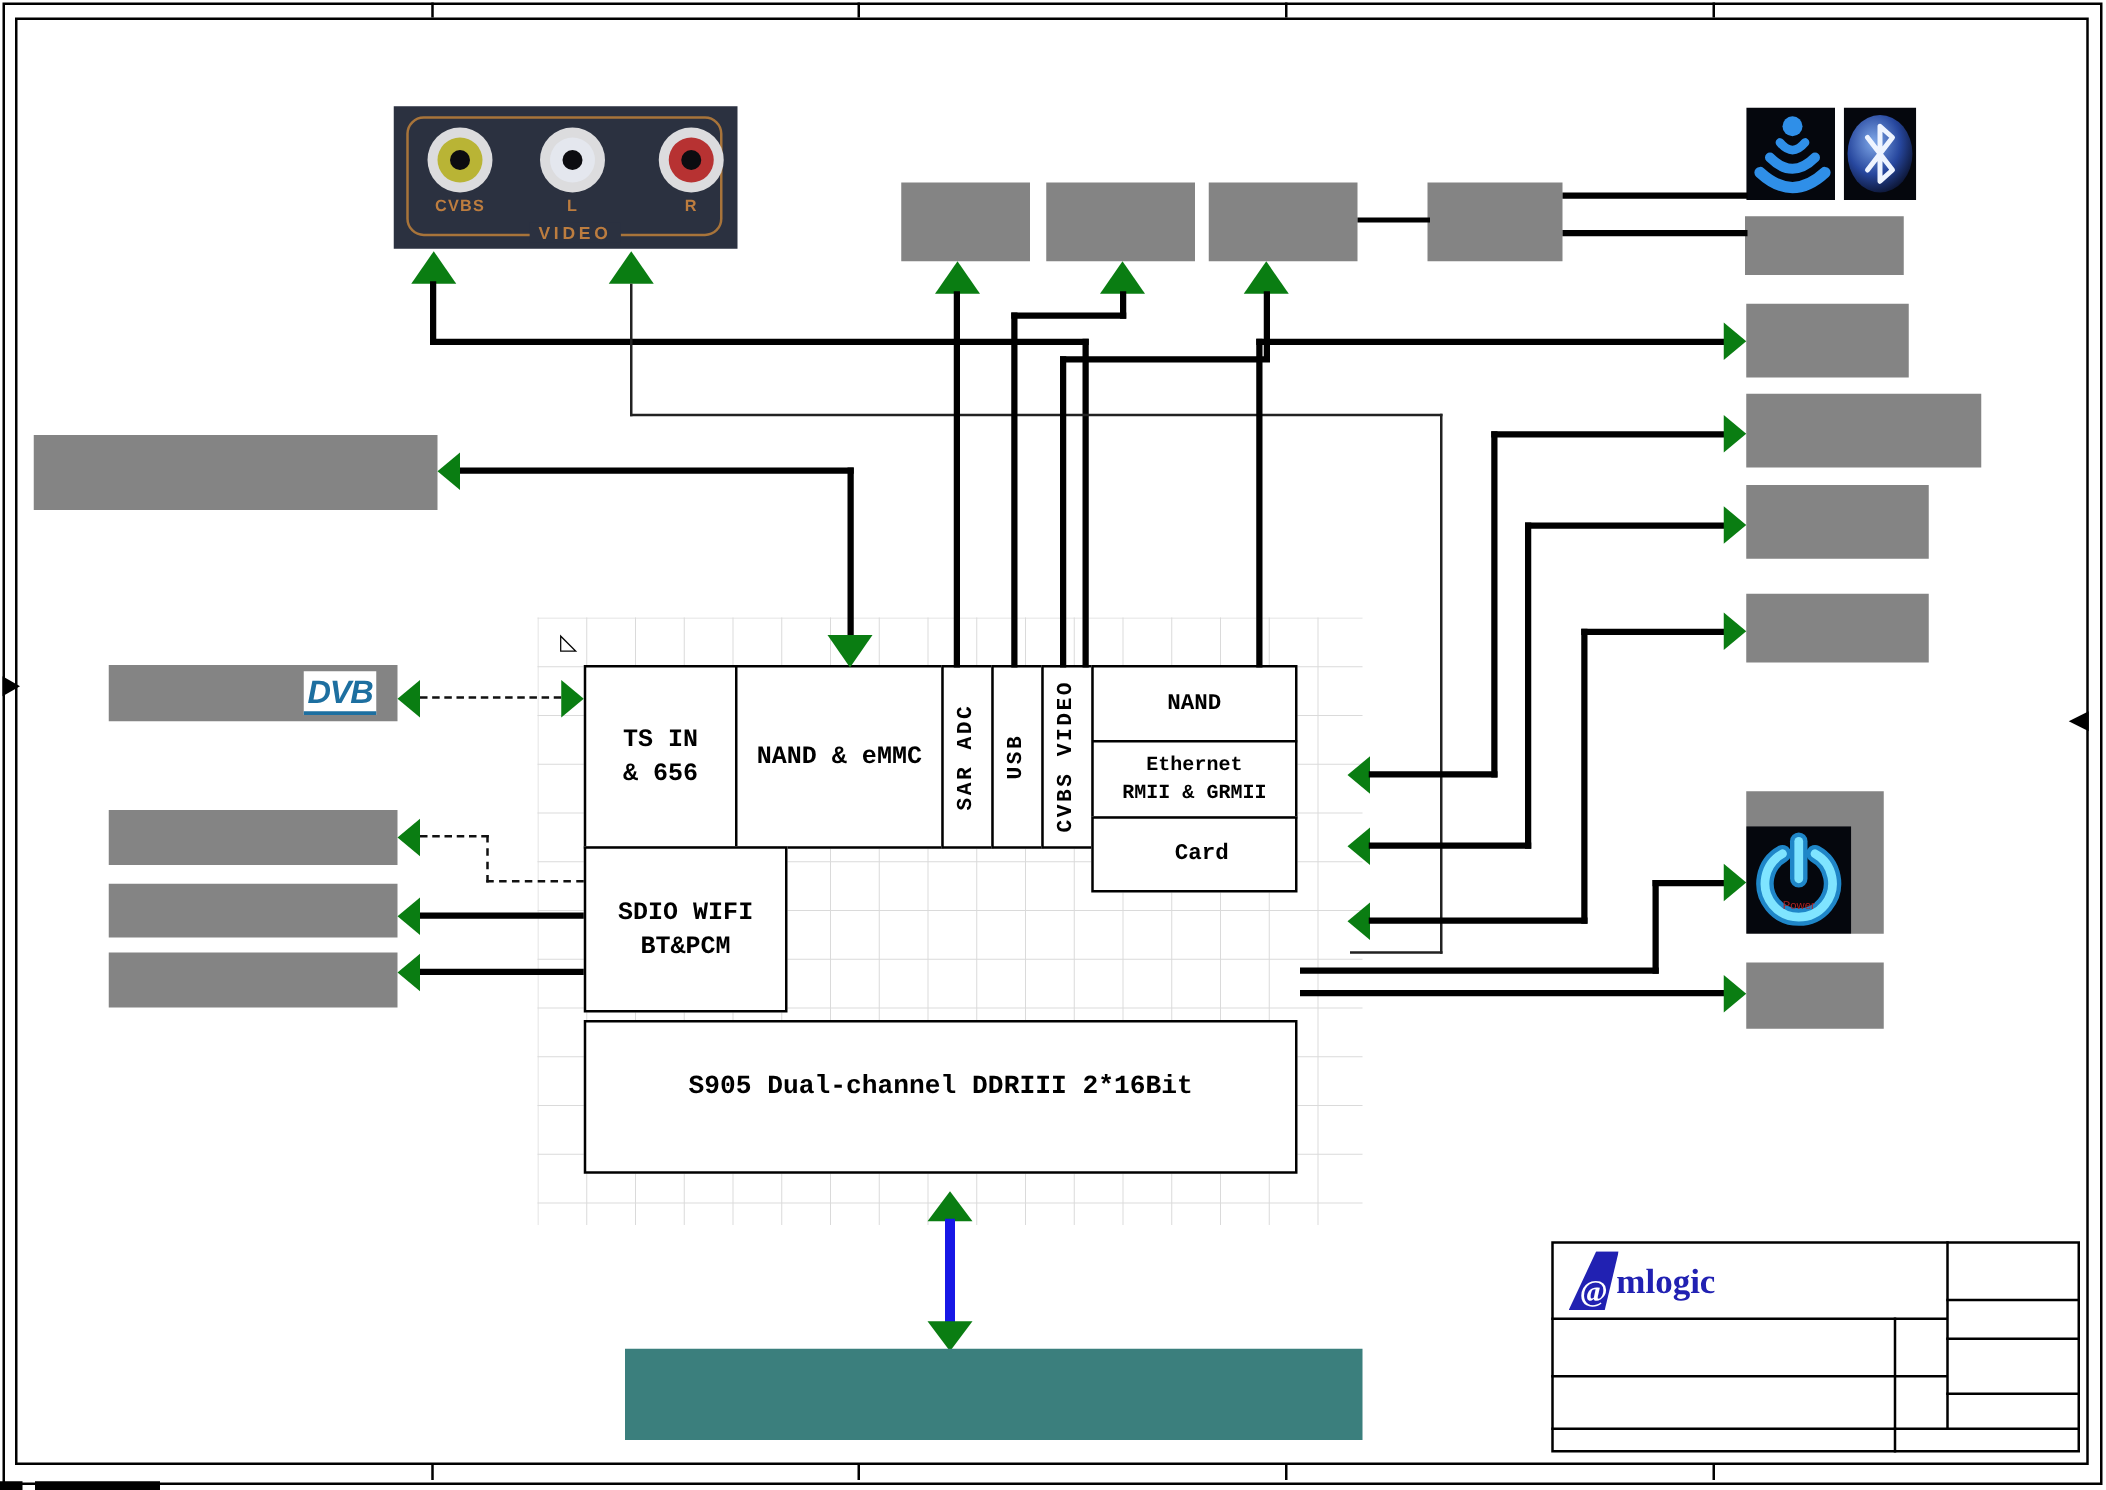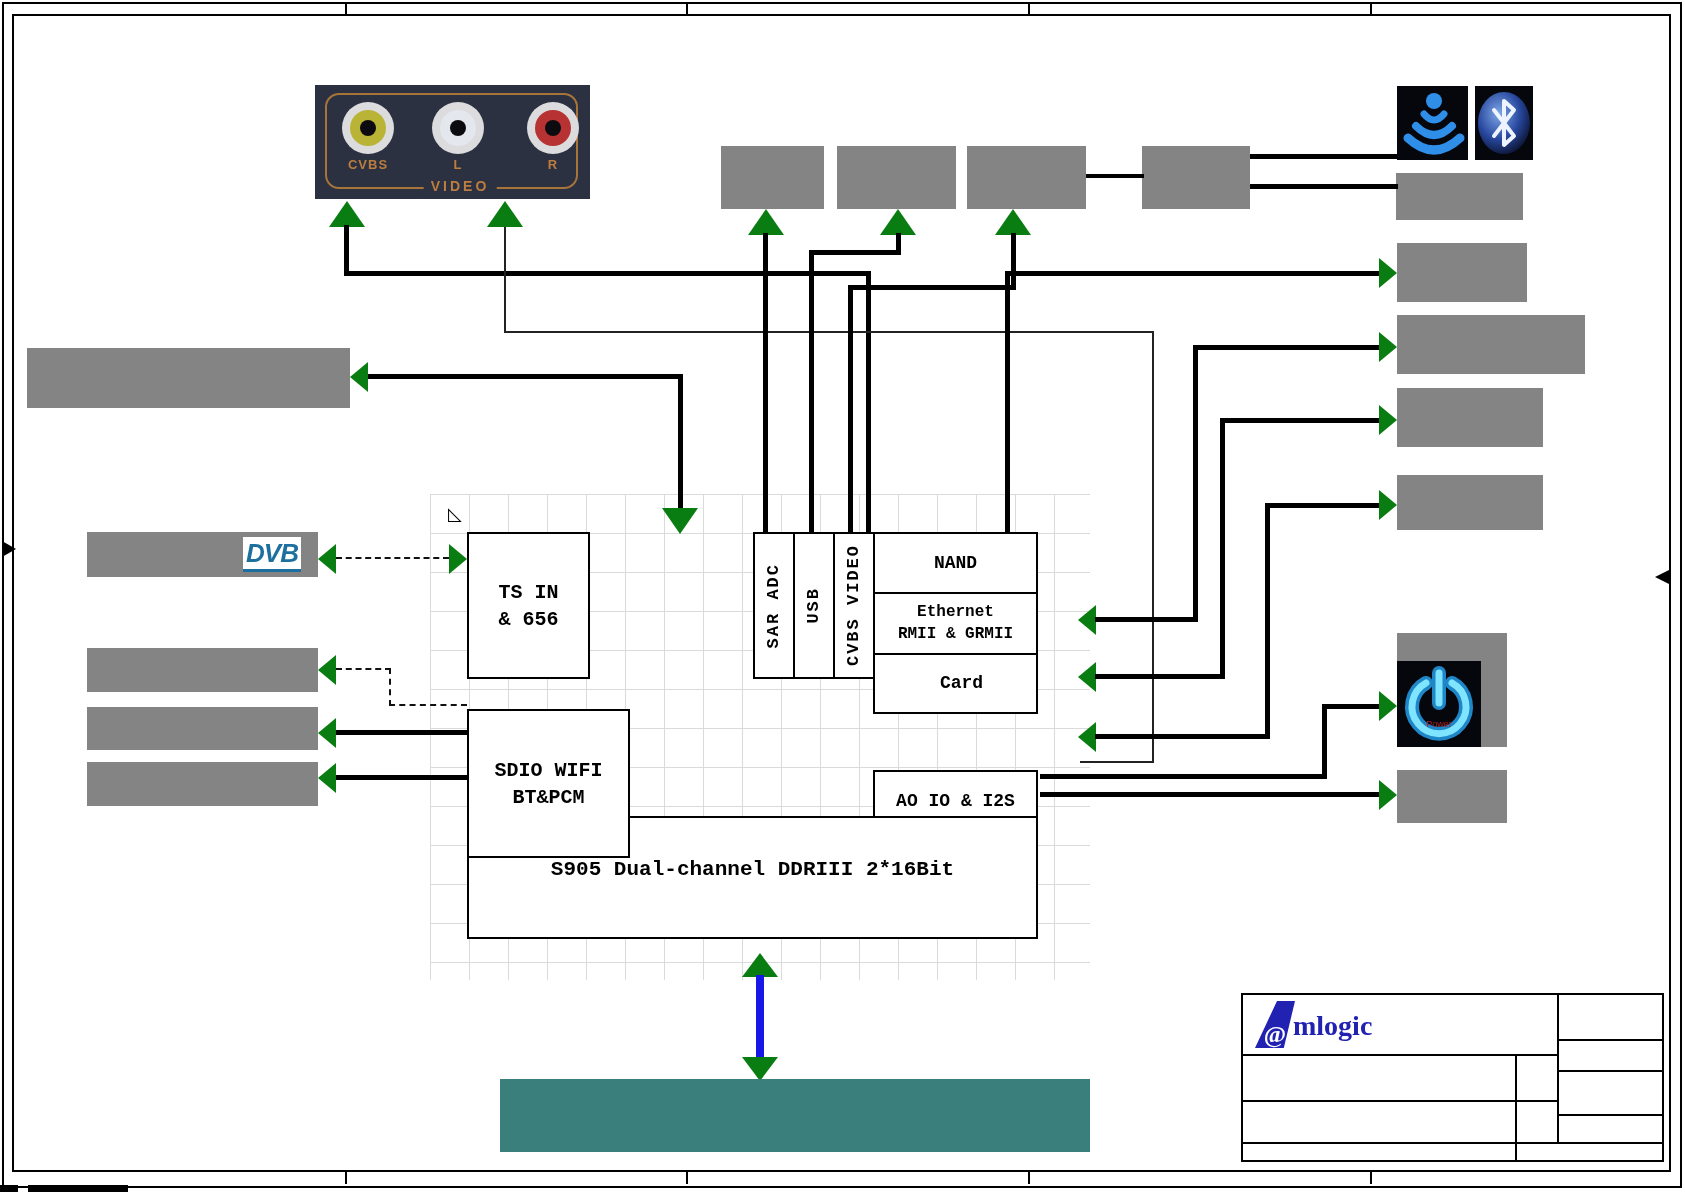--- a/index.html
+++ b/index.html
@@ -180,42 +180,42 @@
   <div class="grayBox" style="left:87px;top:648px;width:231px;height:44px;"></div>
   <div class="grayBox" style="left:87px;top:707px;width:231px;height:43px;"></div>
   <div class="grayBox" style="left:87px;top:762px;width:231px;height:44px;"></div>
 
   <div class="cell" style="left:467px;top:532px;width:123px;height:147px;font-size:20px;">
     <div>
         <div>TS IN</div>
         <div>&amp; 656</div>
       </div>
   </div>
+  <div class="cell" style="left:588px;top:532px;width:167px;height:147px;font-size:20px;">NAND &amp; eMMC</div>
   <div class="cell" style="left:753px;top:532px;width:42px;height:147px;font-size:17px;">
     <span class="vtext">SAR ADC</span>
   </div>
   <div class="cell" style="left:793px;top:532px;width:42px;height:147px;font-size:17px;">
     <span class="vtext">USB</span>
   </div>
   <div class="cell" style="left:833px;top:532px;width:42px;height:147px;font-size:17px;">
     <span class="vtext">CVBS VIDEO</span>
   </div>
   <div class="cell" style="left:873px;top:532px;width:165px;height:62px;font-size:18px;">NAND</div>
   <div class="cell" style="left:873px;top:592px;width:165px;height:63px;font-size:16px;">
     <div>
         <div>Ethernet</div>
         <div>RMII &amp; GRMII</div>
       </div>
   </div>
   <div class="cell" style="left:873px;top:653px;width:165px;height:61px;font-size:18px;padding-left:12px;">Card</div>
-  <div class="cell" style="left:873px;top:770px;width:165px;height:62px;font-size:18px;">AO IO &amp; I2S</div>
   <div class="cell" style="left:467px;top:816px;width:571px;height:123px;font-size:21px;align-items:flex-start;padding-top:38px;">
     <span>S905 Dual-channel DDRIII 2*16Bit</span>
   </div>
-  <div class="cell" style="left:467px;top:677px;width:163px;height:149px;font-size:20px;margin-top:32px;">
+  <div class="cell" style="left:467px;top:677px;width:163px;height:133px;font-size:20px;">
     <div>
         <div>SDIO WIFI</div>
         <div>BT&amp;PCM</div>
       </div>
   </div>
 
   <div class="tri tri-up" style="left:329px;top:201px;"></div>
   <div class="vwire" style="left:344px;top:225px;height:50px;"></div>
   <div class="hwire" style="left:344px;top:271px;width:527px;"></div>
   <div class="vwire" style="left:866px;top:271px;height:263px;"></div>

